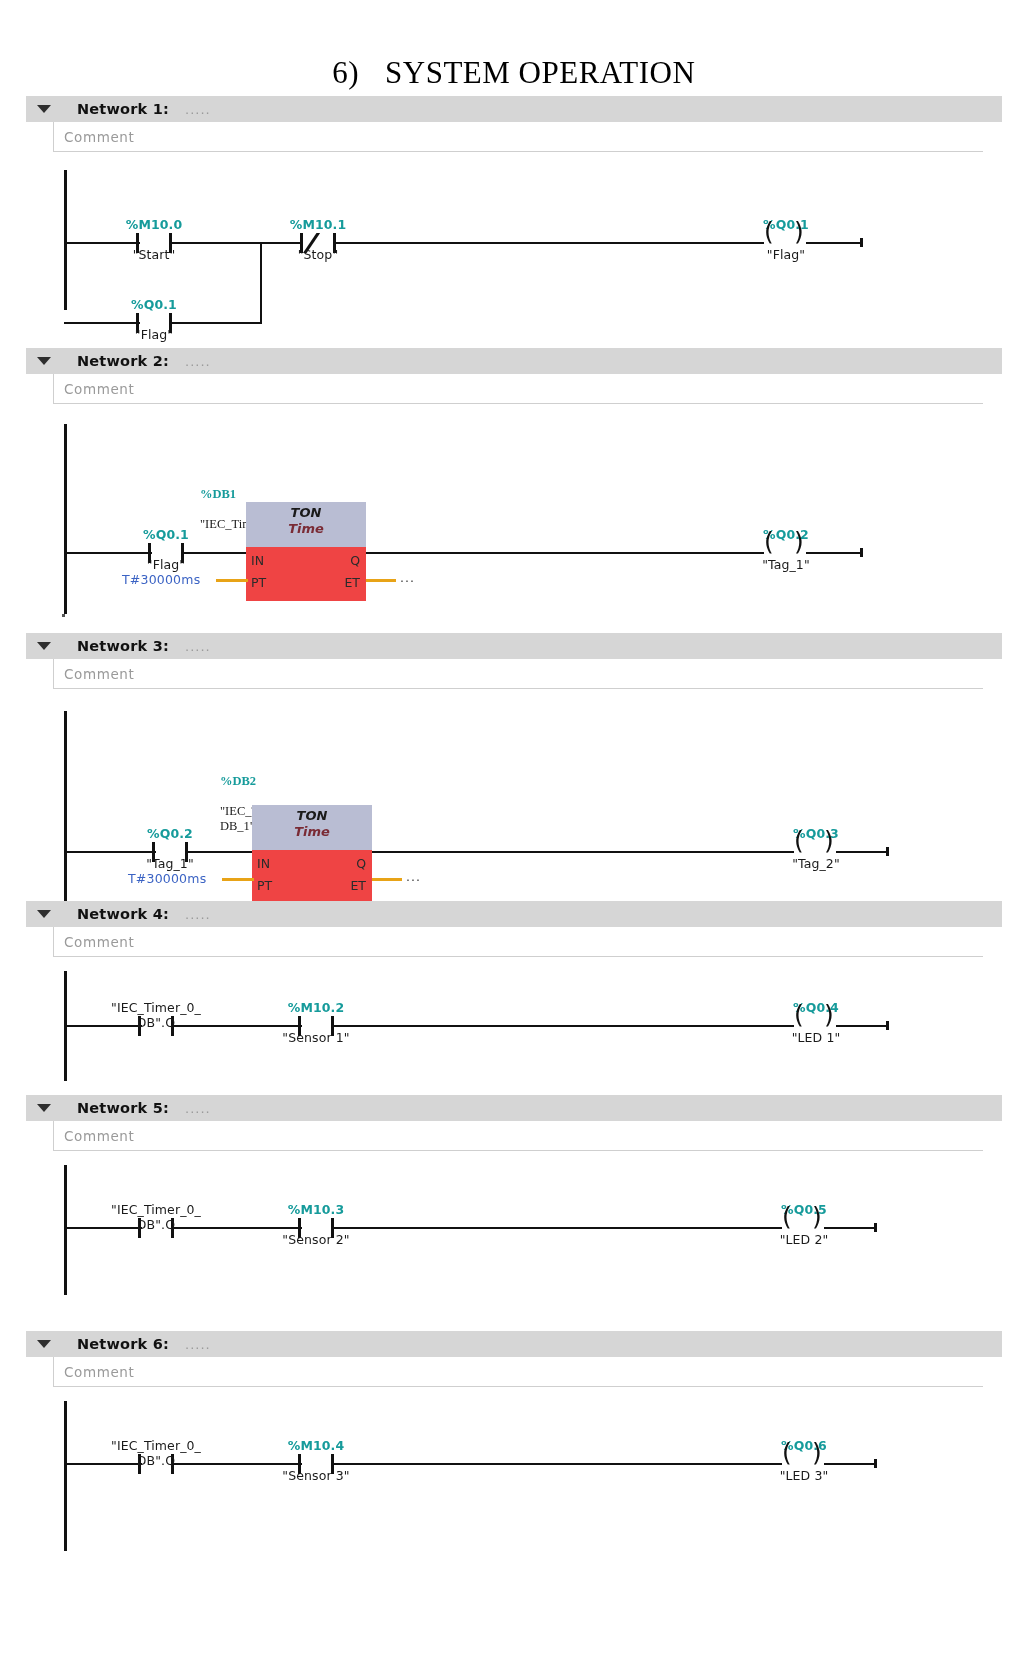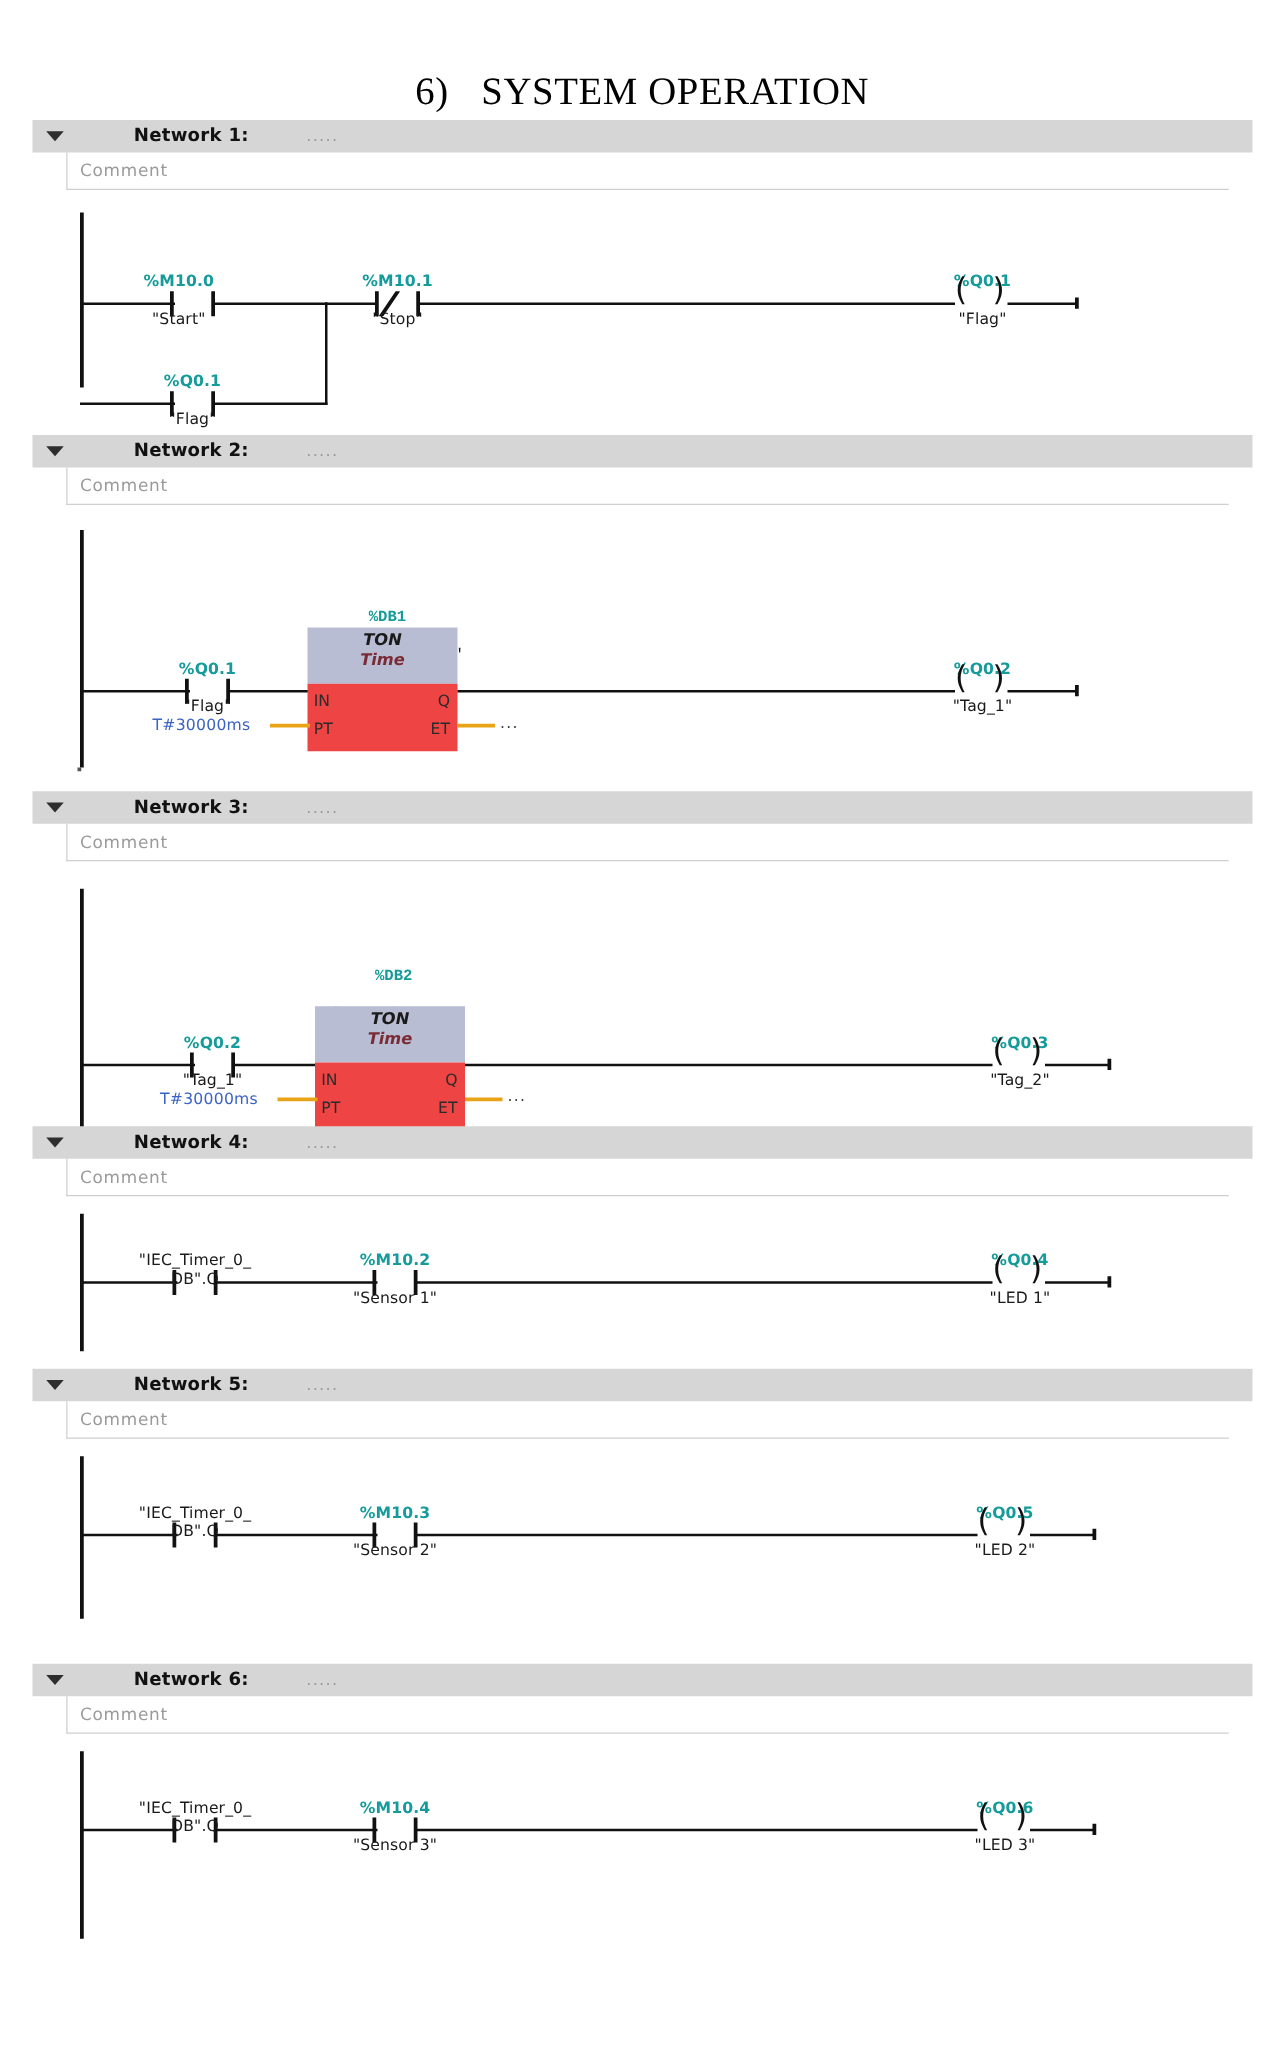--- a/index.html
+++ b/index.html
@@ -21,21 +21,20 @@
 
   
   .network{margin:0 0 0 0;position:relative;}
   .nw-header{
     background:#d6d6d6;
     height:26px;
     display:flex;
     align-items:center;
     margin-left:26px;
     margin-right:9px;
-    gap:30px;
   }
   .nw-header .tri{
     width:0;height:0;
     border-left:7px solid transparent;
     border-right:7px solid transparent;
     border-top:8px solid #2e2e2e;
     margin-left:11px;margin-right:26px;
   }
   .nw-header .nw-title{
     font-size:14.5px;font-weight:bold;color:#111;
@@ -118,22 +117,22 @@
   }
   .ton .ton-time{color:#7a2b35;font-weight:bold;font-size:13px;display:block;margin-top:1px;}
   .ton .ton-body{
     background:#ef4444;
     position:relative;
   }
   .ton .pin{position:absolute;font-size:12.5px;color:#2b2b2b;font-family:"DejaVu Sans",sans-serif;}
   .ton .pin.left{left:5px;}
   .ton .pin.right{right:6px;}
   .ton-name{
-    position:absolute;text-align:center;font-size:12.5px;line-height:15px;
-    white-space:pre-line;font-family:Liberation Mono, monospace;
+    position:absolute;text-align:left;font-size:12.5px;line-height:15px;
+    white-space:pre-line;font-family:Liberation Serif, serif;
   }
   .ton-name .addr{color:#169b9b;font-weight:bold;display:block;}
   .ton-name .sym{color:#1a1a1a;display:block;}
 
   .ywire{position:absolute;background:#e8a317;height:2.5px;}
   .pt-val{position:absolute;font-size:12.5px;color:#3b63c4;font-family:"DejaVu Sans",sans-serif;letter-spacing:.2px;}
   .et-dots{position:absolute;font-size:12.5px;color:#3b3b3b;letter-spacing:1px;}
 
   .stray-dot{position:absolute;width:3px;height:3px;background:#555;}
 </style>
@@ -155,21 +154,21 @@
   </div>
 
   <div class="rung" style="height:160px;">
     <div class="left-rail" style="left:38px;top:18px;height:140px;"></div>
 
     <div class="wire" style="left:38px;top:90px;width:76px;"></div>
     <div class="contact" style="left:110px;top:81px;width:36px;height:20px;">
       <div class="bar l"></div>
       <div class="bar r"></div>
     </div>
-    <div class="lbl" style="left:61px;top:50px;width:112px;">
+    <div class="lbl" style="left:72px;top:50px;width:112px;">
       <span class="addr">%M10.0</span>
       <span class="sym">"Start"</span>
     </div>
     <div class="wire" style="left:144px;top:90px;width:92px;"></div>
 
     <div class="wire" style="left:38px;top:170px;width:76px;"></div>
     <div class="contact" style="left:110px;top:161px;width:36px;height:20px;">
       <div class="bar l"></div>
       <div class="bar r"></div>
     </div>

